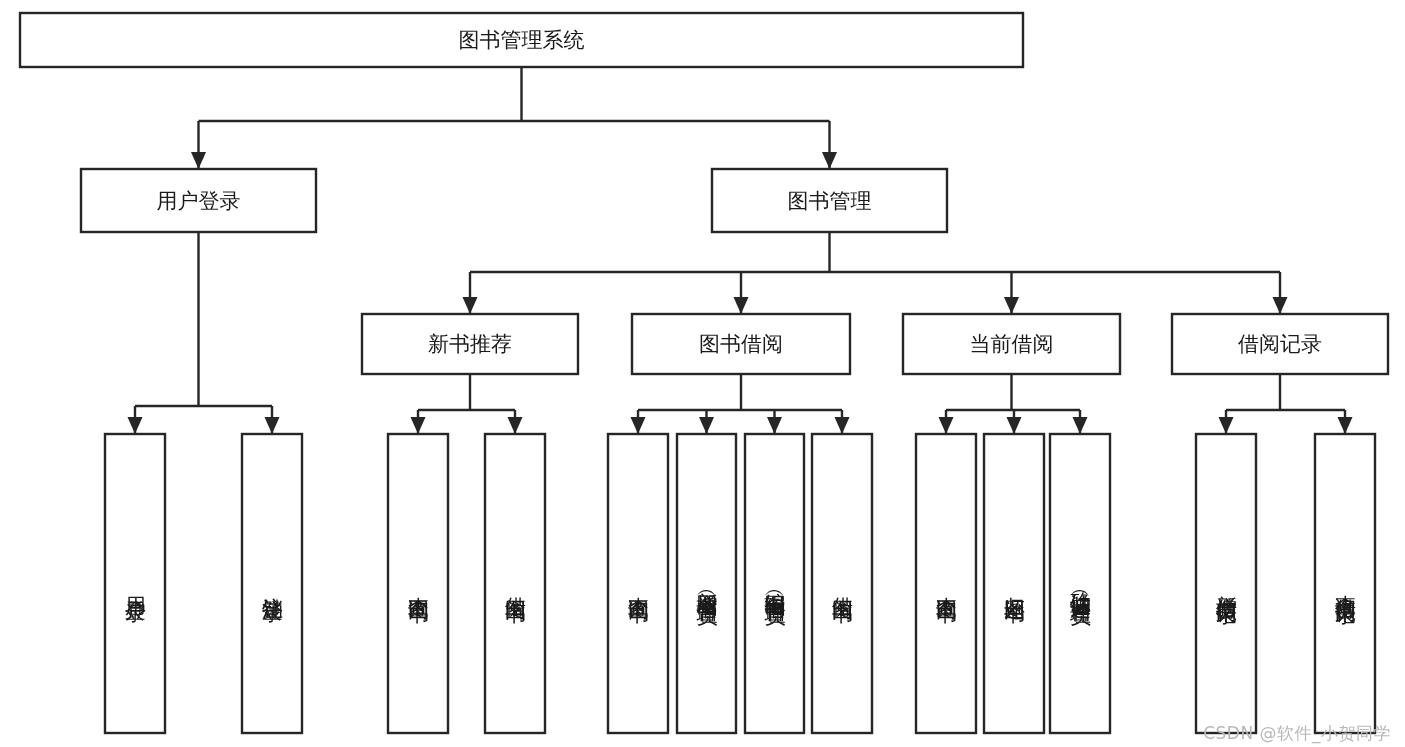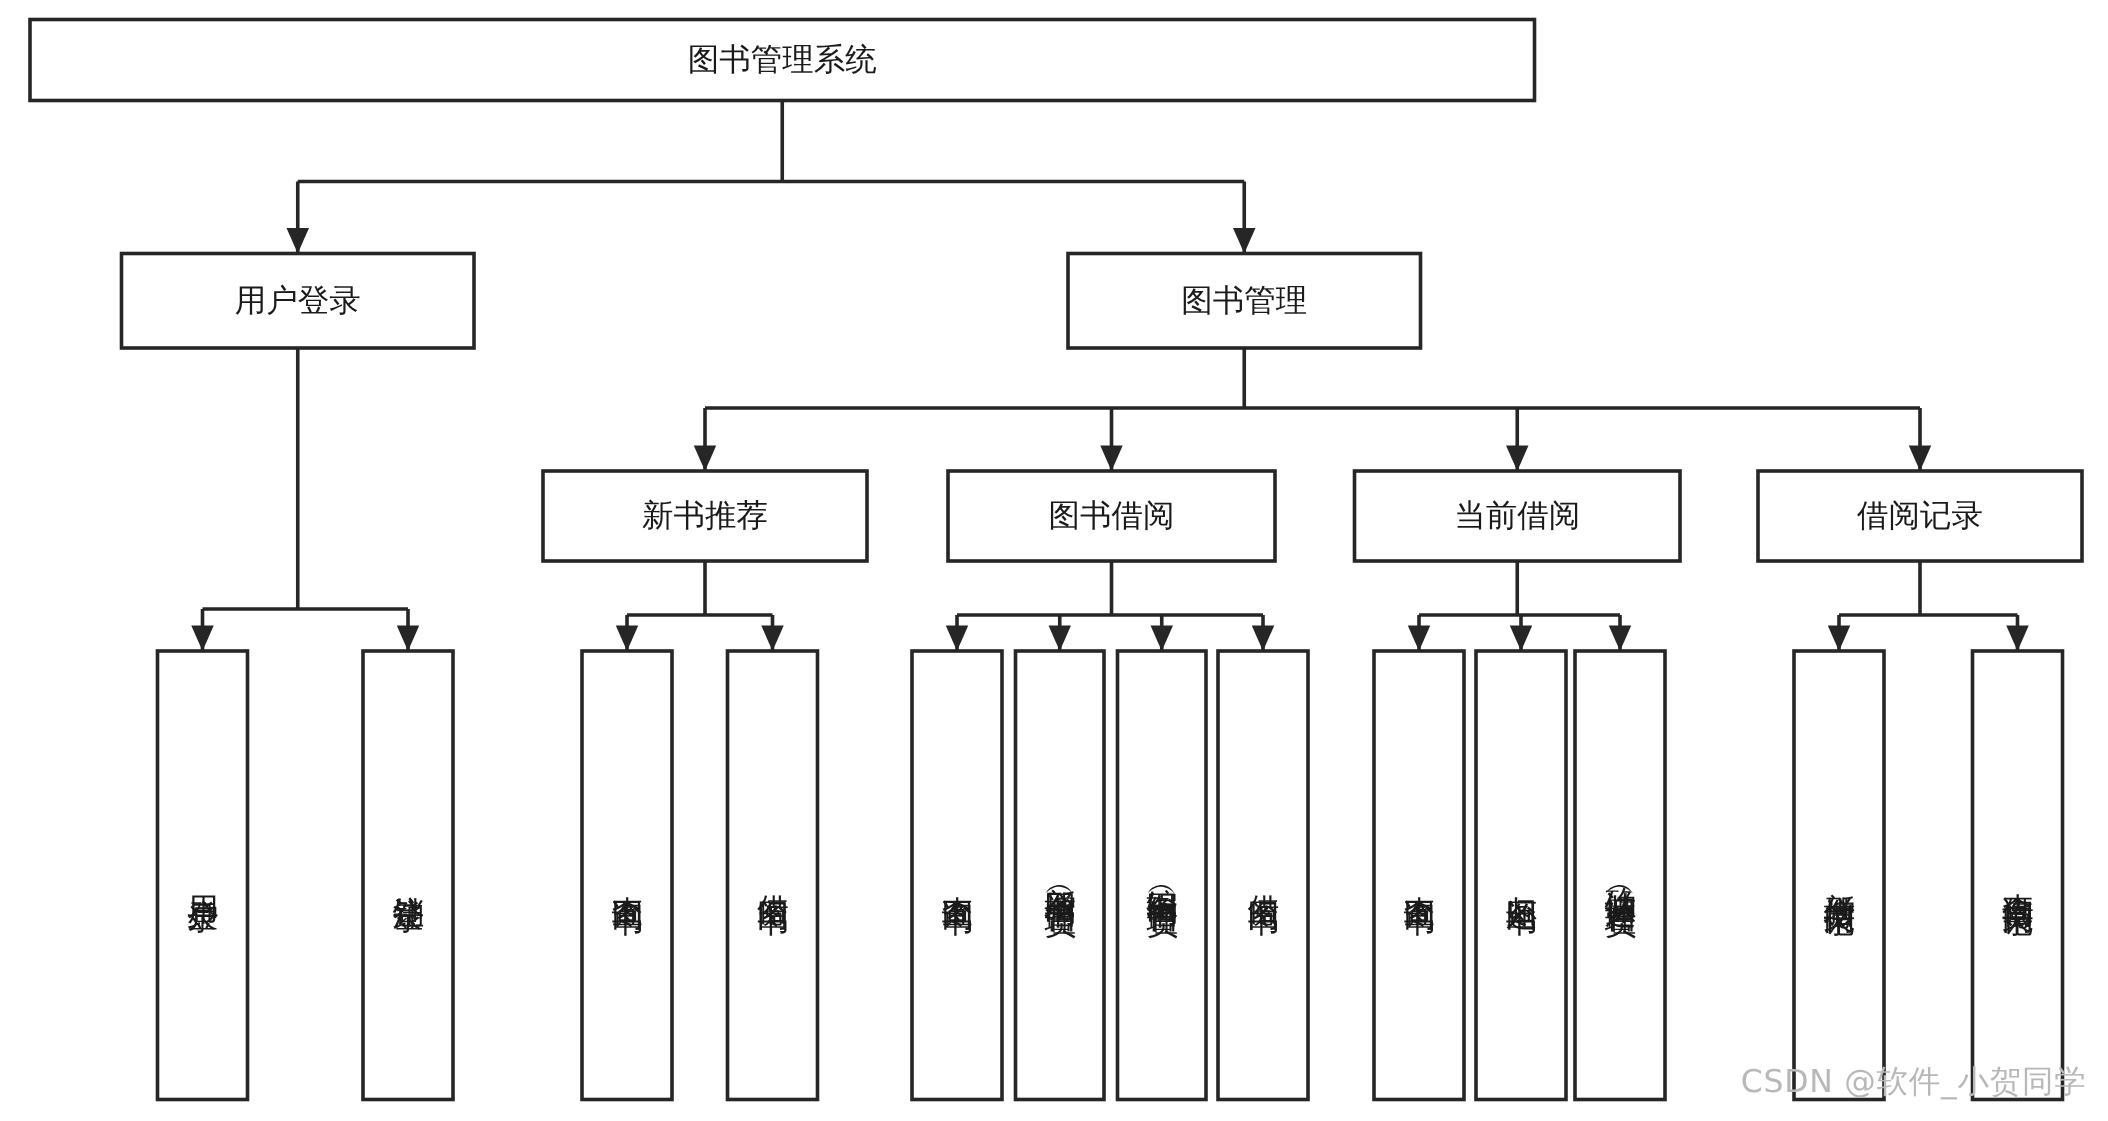--- a/index.html
+++ b/index.html
@@ -60,23 +60,23 @@
     letter-spacing: 2px;
     display: flex;
     align-items: center;
     justify-content: center;
     white-space: nowrap;
     pointer-events: none;
   }
   .watermark {
     position: absolute;
     right: 14px;
-    bottom: 12px;
+    bottom: 2px;
     font-family: "DejaVu Sans", "Liberation Sans", sans-serif;
-    font-size: 21px;
+    font-size: 17px;
     color: #b8b8b8;
     letter-spacing: 0.5px;
     white-space: nowrap;
   }
 </style>
 </head>
 <body>
 
 <div id="diagram-root">
 

